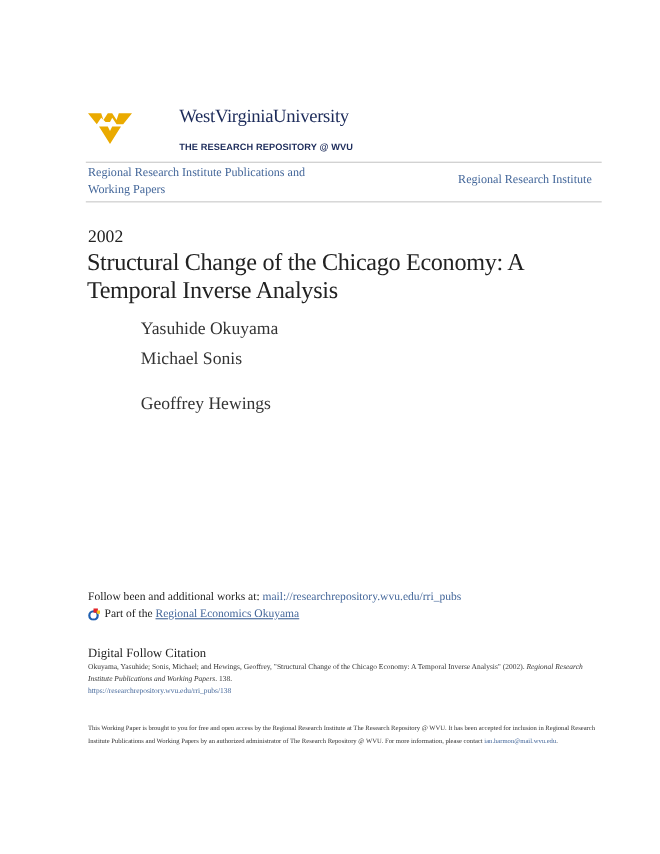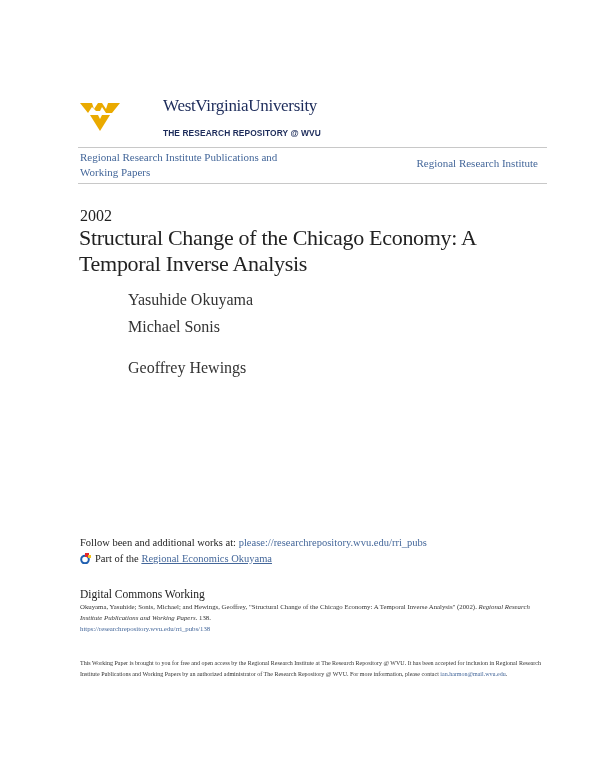--- a/index.html
+++ b/index.html
@@ -46,33 +46,33 @@
 <div class="rule" style="top:183px"></div>
 
 <div class="year">2002</div>
 <div class="title">Structural Change of the Chicago Economy: A Temporal Inverse Analysis</div>
 
 <div class="author" style="top:291px">Yasuhide Okuyama</div>
 <div class="author" style="top:318px">Michael Sonis</div>
 <div class="author" style="top:359px">Geoffrey Hewings</div>
 
 <div class="follow">
-  <span>Follow been and additional works at: </span><a>please://researchrepository.wvu.edu/rri_pubs</a>
+  <span>Follow been and additional works at: </span><a>mail://researchrepository.wvu.edu/rri_pubs</a>
 </div>
 
 <div class="partof">
   <svg width="11" height="11" viewBox="0 0 11 11">
     <circle cx="5" cy="6.5" r="3.8" fill="none" stroke="#1f5fb0" stroke-width="2"></circle>
     <rect x="5" y="0" width="4" height="4" fill="#e3262b"></rect>
     <rect x="8" y="2" width="3" height="3" fill="#f2c21b"></rect>
   </svg>
   <span>Part of the </span>&nbsp;<a>Regional Economics Okuyama</a>
 </div>
 
-<div class="cite-head">Digital Commons Working</div>
+<div class="cite-head">Digital Follow Citation</div>
 <div class="citation">
   <span>Okuyama, Yasuhide; Sonis, Michael; and Hewings, Geoffrey, "Structural Change of the Chicago Economy: A Temporal Inverse Analysis" (2002). </span><i>Regional Research Institute Publications and Working Papers</i><span>. 138.</span><br>
   <a>https://researchrepository.wvu.edu/rri_pubs/138</a>
 </div>
 
 <div class="footer">
   <span>This Working Paper is brought to you for free and open access by the Regional Research Institute at The Research Repository @ WVU. It has been accepted for inclusion in Regional Research Institute Publications and Working Papers by an authorized administrator of The Research Repository @ WVU. For more information, please contact </span><a>ian.harmon@mail.wvu.edu</a><span>.</span>
 </div>
 
 </body></html>

